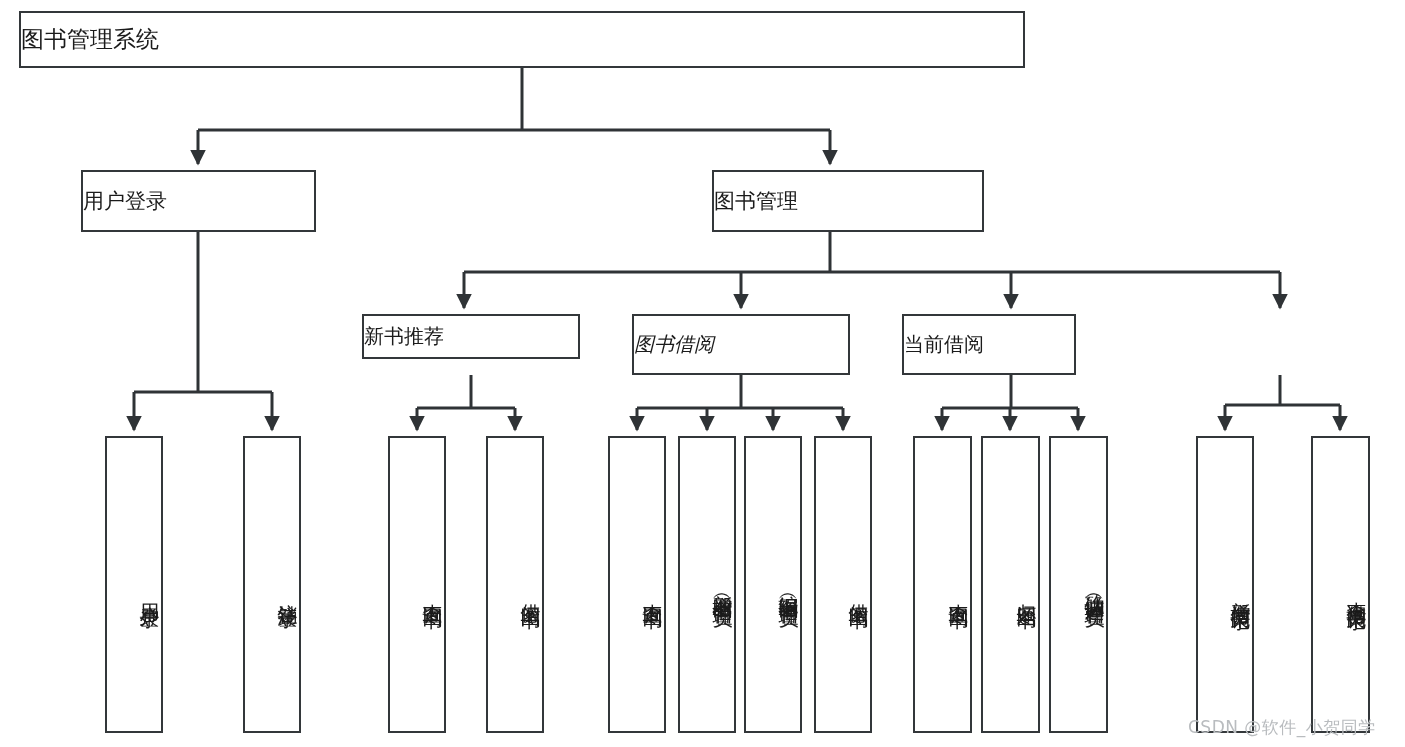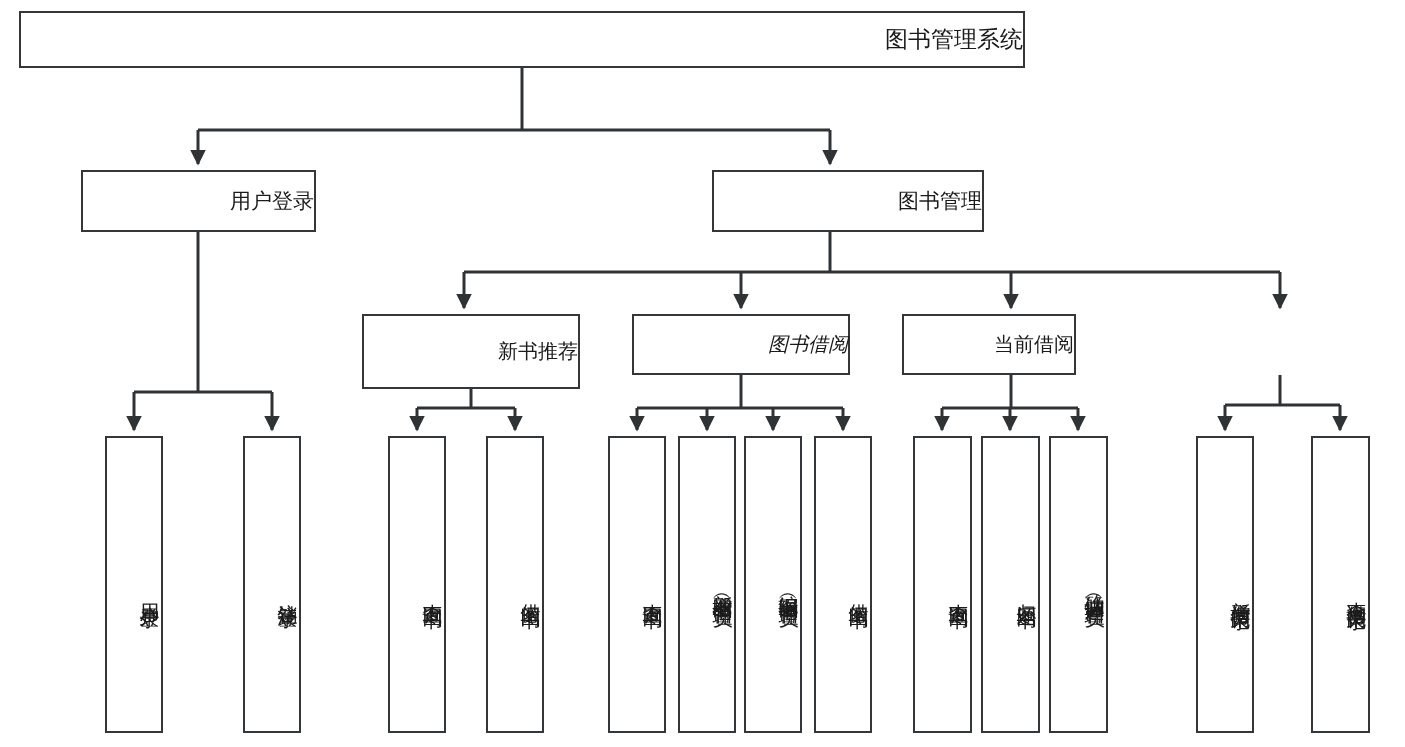--- a/index.html
+++ b/index.html
@@ -26,21 +26,21 @@
     height: 747px;
     pointer-events: none;
   }
   .node {
     position: absolute;
     box-sizing: border-box;
     background: #ffffff;
     border: 2px solid #33373a;
     display: flex;
     align-items: center;
-    justify-content: flex-end;
+    justify-content: flex-start;
     color: #1b1b1b;
     text-align: center;
     line-height: 1.18;
   }
   .node.level0 { font-size: 23px; }
   .node.level1 { font-size: 21px; }
   .node.level2 { font-size: 20px; }
   .node.leaf {
     font-size: 20px;
     writing-mode: vertical-rl;
@@ -123,21 +123,21 @@
   </div>
 
   <div class="node level1" style="left:81px; top:170px; width:235px; height:62px;">
     <span>用户登录</span>
   </div>
 
   <div class="node level1" style="left:712px; top:170px; width:272px; height:62px;">
     <span>图书管理</span>
   </div>
 
-  <div class="node level2" style="left:362px; top:314px; width:218px; height:75px;">
+  <div class="node level2" style="left:362px; top:314px; width:218px; height:45px;">
     <span>新书推荐</span>
   </div>
 
   <div class="node level2" style="left:632px; top:314px; width:218px; height:61px;font-style:italic;">
     <span>图书借阅</span>
   </div>
 
   <div class="node level2" style="left:902px; top:314px; width:174px; height:61px;">
     <span>当前借阅</span>
   </div>
@@ -188,14 +188,15 @@
   </div>
 
   <div class="node leaf" style="left:1196px; top:436px; width:58px; height:297px;">
     <span>新增借阅记录</span>
   </div>
 
   <div class="node leaf" style="left:1311px; top:436px; width:59px; height:297px;">
     <span>查询借阅记录</span>
   </div>
 
+  <div class="watermark">CSDN @软件_小贺同学</div>
 
 </div>
 
 </body></html>

